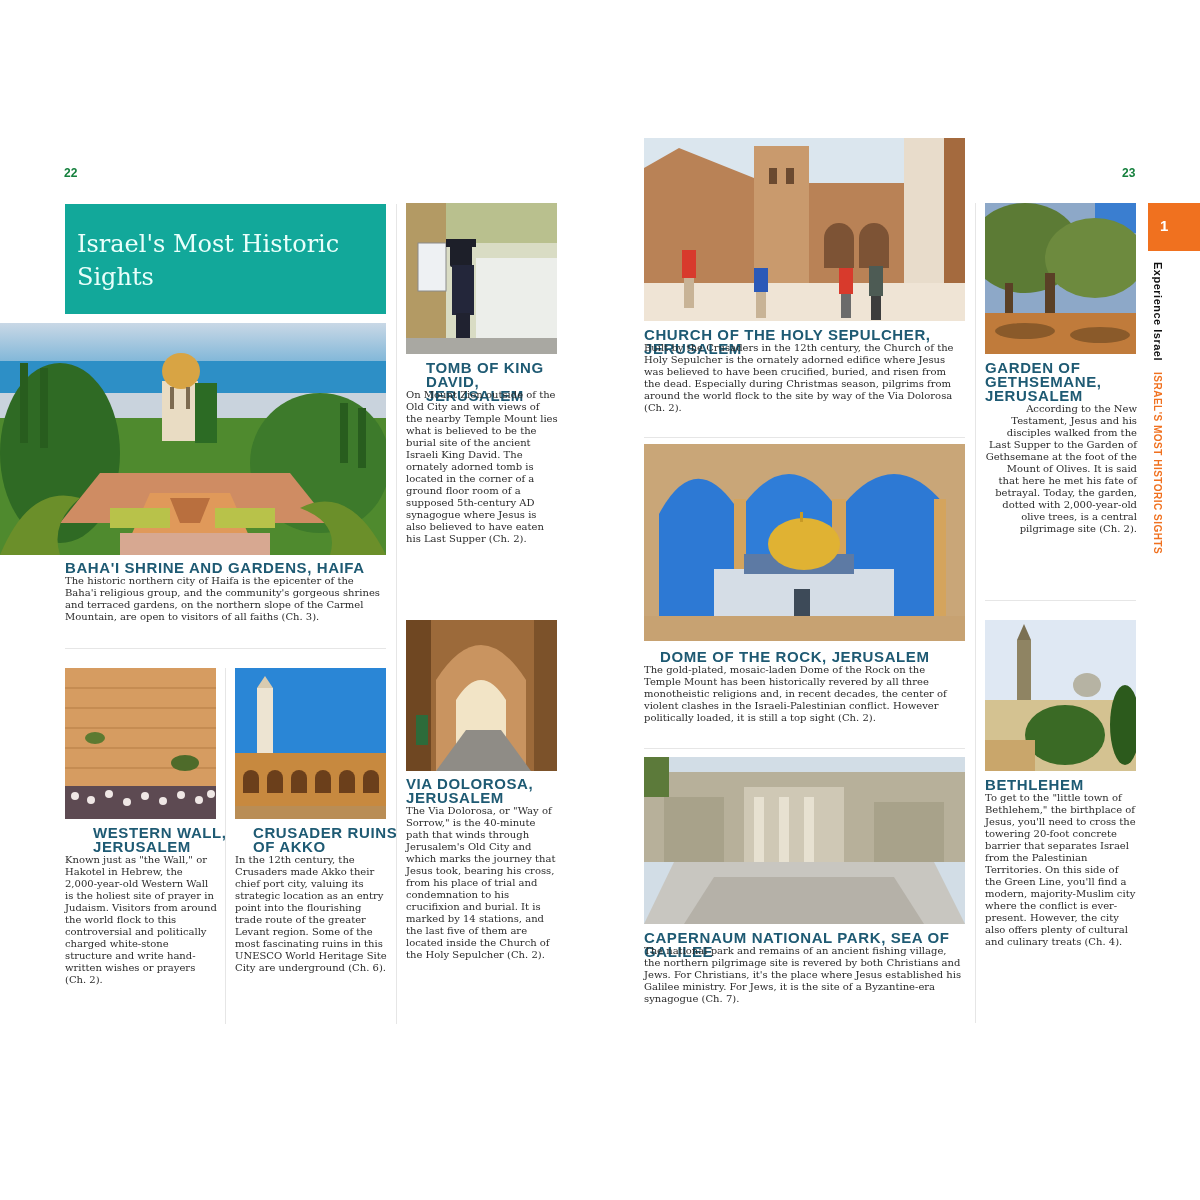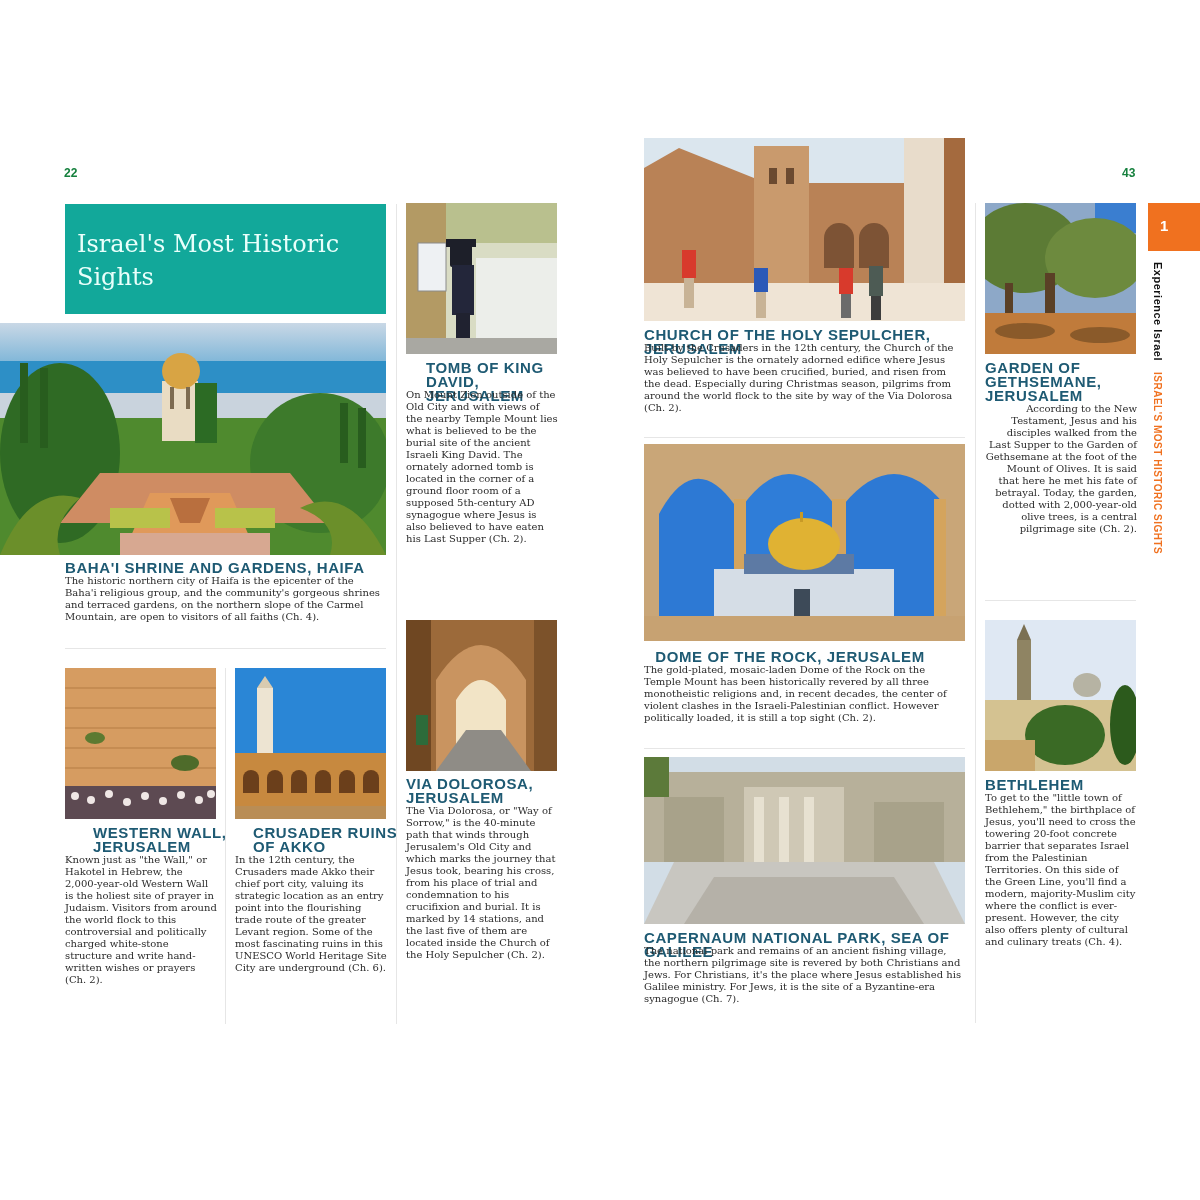--- a/index.html
+++ b/index.html
@@ -49,21 +49,21 @@
     <polygon points="170,175 210,175 200,200 180,200" fill="#b96f3e"></polygon>
     <rect x="110" y="185" width="60" height="20" fill="#b8c24a"></rect>
     <rect x="215" y="185" width="60" height="20" fill="#b8c24a"></rect>
     <rect x="120" y="210" width="150" height="22" fill="#d7a891"></rect>
     <path d="M0,232 Q30,160 80,175 Q50,200 60,232Z" fill="#6b8f2a"></path>
     <path d="M386,232 Q350,160 300,185 Q340,200 330,232Z" fill="#6b8f2a"></path>
   </svg>
 </div>
 
 <div class="abs head" style="left:65px;top:561px;width:320px;">Baha'i Shrine and Gardens, Haifa</div>
-<div class="abs body" style="left:65px;top:575px;width:318px;">The historic northern city of Haifa is the epicenter of the Baha'i religious group, and the community's gorgeous shrines and terraced gardens, on the northern slope of the Carmel Mountain, are open to visitors of all faiths (Ch. 4).</div>
+<div class="abs body" style="left:65px;top:575px;width:318px;">The historic northern city of Haifa is the epicenter of the Baha'i religious group, and the community's gorgeous shrines and terraced gardens, on the northern slope of the Carmel Mountain, are open to visitors of all faiths (Ch. 3).</div>
 
 <div class="abs photo" style="left:406px;top:203px;width:151px;height:151px;">
   <svg width="151" height="151" viewBox="0 0 151 151">
     <rect width="151" height="151" fill="#d9dcc4"></rect>
     <rect width="151" height="40" fill="#b9c08e"></rect>
     <rect x="0" y="0" width="40" height="151" fill="#b39a64"></rect>
     <rect x="12" y="40" width="28" height="48" fill="#eef1f3" stroke="#8a8a8a"></rect>
     <rect x="70" y="55" width="81" height="80" fill="#eceeea"></rect>
     <rect x="44" y="42" width="22" height="22" rx="2" fill="#1d1f29"></rect>
     <rect x="40" y="36" width="30" height="8" fill="#1d1f29"></rect>
@@ -139,21 +139,21 @@
   </svg>
 </div>
 
 <div class="abs head" style="left:406px;top:777px;width:150px;">Via Dolorosa, Jerusalem</div>
 <div class="abs body" style="left:406px;top:805px;width:152px;">The Via Dolorosa, or "Way of Sorrow," is the 40-minute path that winds through Jerusalem's Old City and which marks the journey that Jesus took, bearing his cross, from his place of trial and condemnation to his crucifixion and burial. It is marked by 14 stations, and the last five of them are located inside the Church of the Holy Sepulcher (Ch. 2).</div>
 
 <div class="vline" style="left:396px;top:204px;height:820px;"></div>
 <div class="vline" style="left:225px;top:668px;height:356px;"></div>
 <div class="abs" style="left:65px;top:648px;width:321px;height:1px;background:#e6e6e6;"></div>
 
-<div class="abs pagenum" style="left:1122px;top:166px;">43</div>
+<div class="abs pagenum" style="left:1122px;top:166px;">23</div>
 
 <div class="abs chapter-tab" style="left:1148px;top:203px;width:52px;height:48px;">1</div>
 <div class="abs vert" style="left:1152px;top:262px;color:#111;">Experience Israel</div>
 <div class="abs vert" style="left:1152px;top:372px;color:#f0711f;font-size:10px;">ISRAEL'S MOST HISTORIC SIGHTS</div>
 
 <div class="abs photo" style="left:644px;top:138px;width:321px;height:183px;">
   <svg width="321" height="183" viewBox="0 0 321 183">
     <rect width="321" height="183" fill="#dbe6ee"></rect>
     <polygon points="0,30 35,10 110,40 110,150 0,150" fill="#b98256"></polygon>
     <rect x="110" y="8" width="55" height="150" fill="#c99a6d"></rect>
@@ -207,21 +207,21 @@
     <rect x="290" y="55" width="12" height="120" fill="#d4a45d"></rect>
     <rect x="70" y="125" width="180" height="55" fill="#d5dde6"></rect>
     <rect x="100" y="110" width="110" height="20" fill="#5d7aa4"></rect>
     <ellipse cx="160" cy="100" rx="36" ry="26" fill="#e0b233"></ellipse>
     <rect x="156" y="68" width="3" height="10" fill="#c89a26"></rect>
     <rect x="150" y="145" width="16" height="30" fill="#3d4a58"></rect>
     <rect y="172" width="321" height="25" fill="#c7a272"></rect>
   </svg>
 </div>
 
-<div class="abs head" style="left:630px;top:650px;width:320px;text-align:center;">Dome of the Rock, Jerusalem</div>
+<div class="abs head" style="left:660px;top:650px;width:320px;">Dome of the Rock, Jerusalem</div>
 <div class="abs body" style="left:644px;top:664px;width:318px;">The gold-plated, mosaic-laden Dome of the Rock on the Temple Mount has been historically revered by all three monotheistic religions and, in recent decades, the center of violent clashes in the Israeli-Palestinian conflict. However politically loaded, it is still a top sight (Ch. 2).</div>
 
 <div class="abs photo" style="left:985px;top:620px;width:151px;height:151px;">
   <svg width="151" height="151" viewBox="0 0 151 151">
     <rect width="151" height="151" fill="#dfe8f3"></rect>
     <rect x="32" y="20" width="14" height="70" fill="#8f8463"></rect>
     <polygon points="32,20 39,4 46,20" fill="#7b7053"></polygon>
     <ellipse cx="102" cy="65" rx="14" ry="12" fill="#b6b3a3"></ellipse>
     <rect x="0" y="80" width="151" height="71" fill="#d4c291"></rect>
     <ellipse cx="80" cy="115" rx="40" ry="30" fill="#3a6a25"></ellipse>

